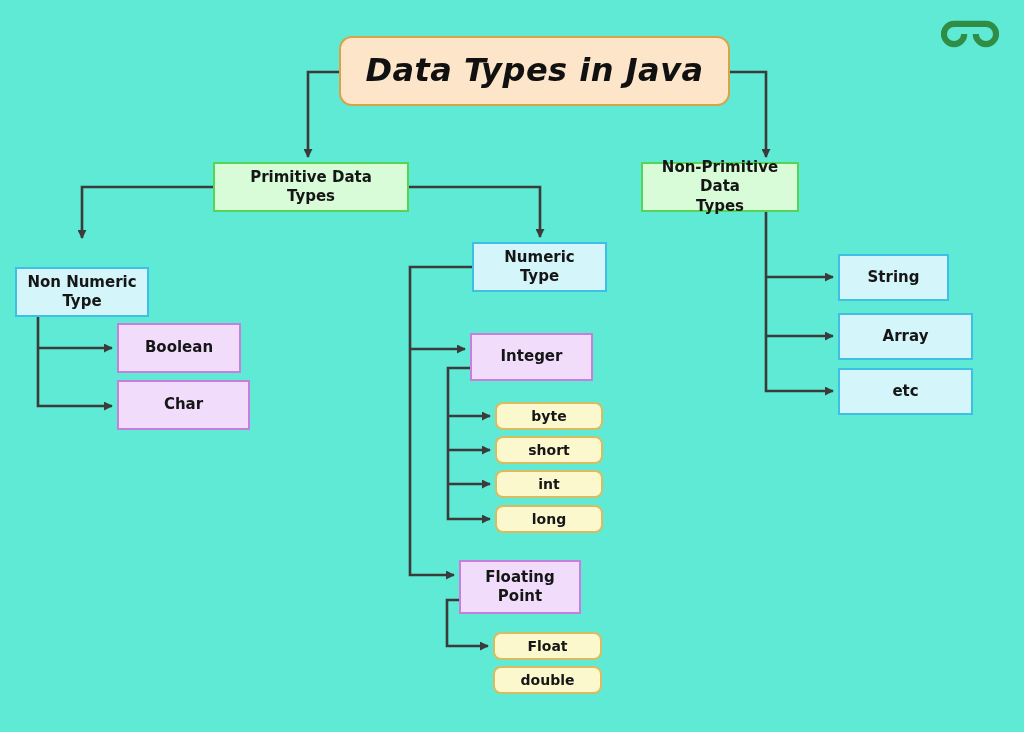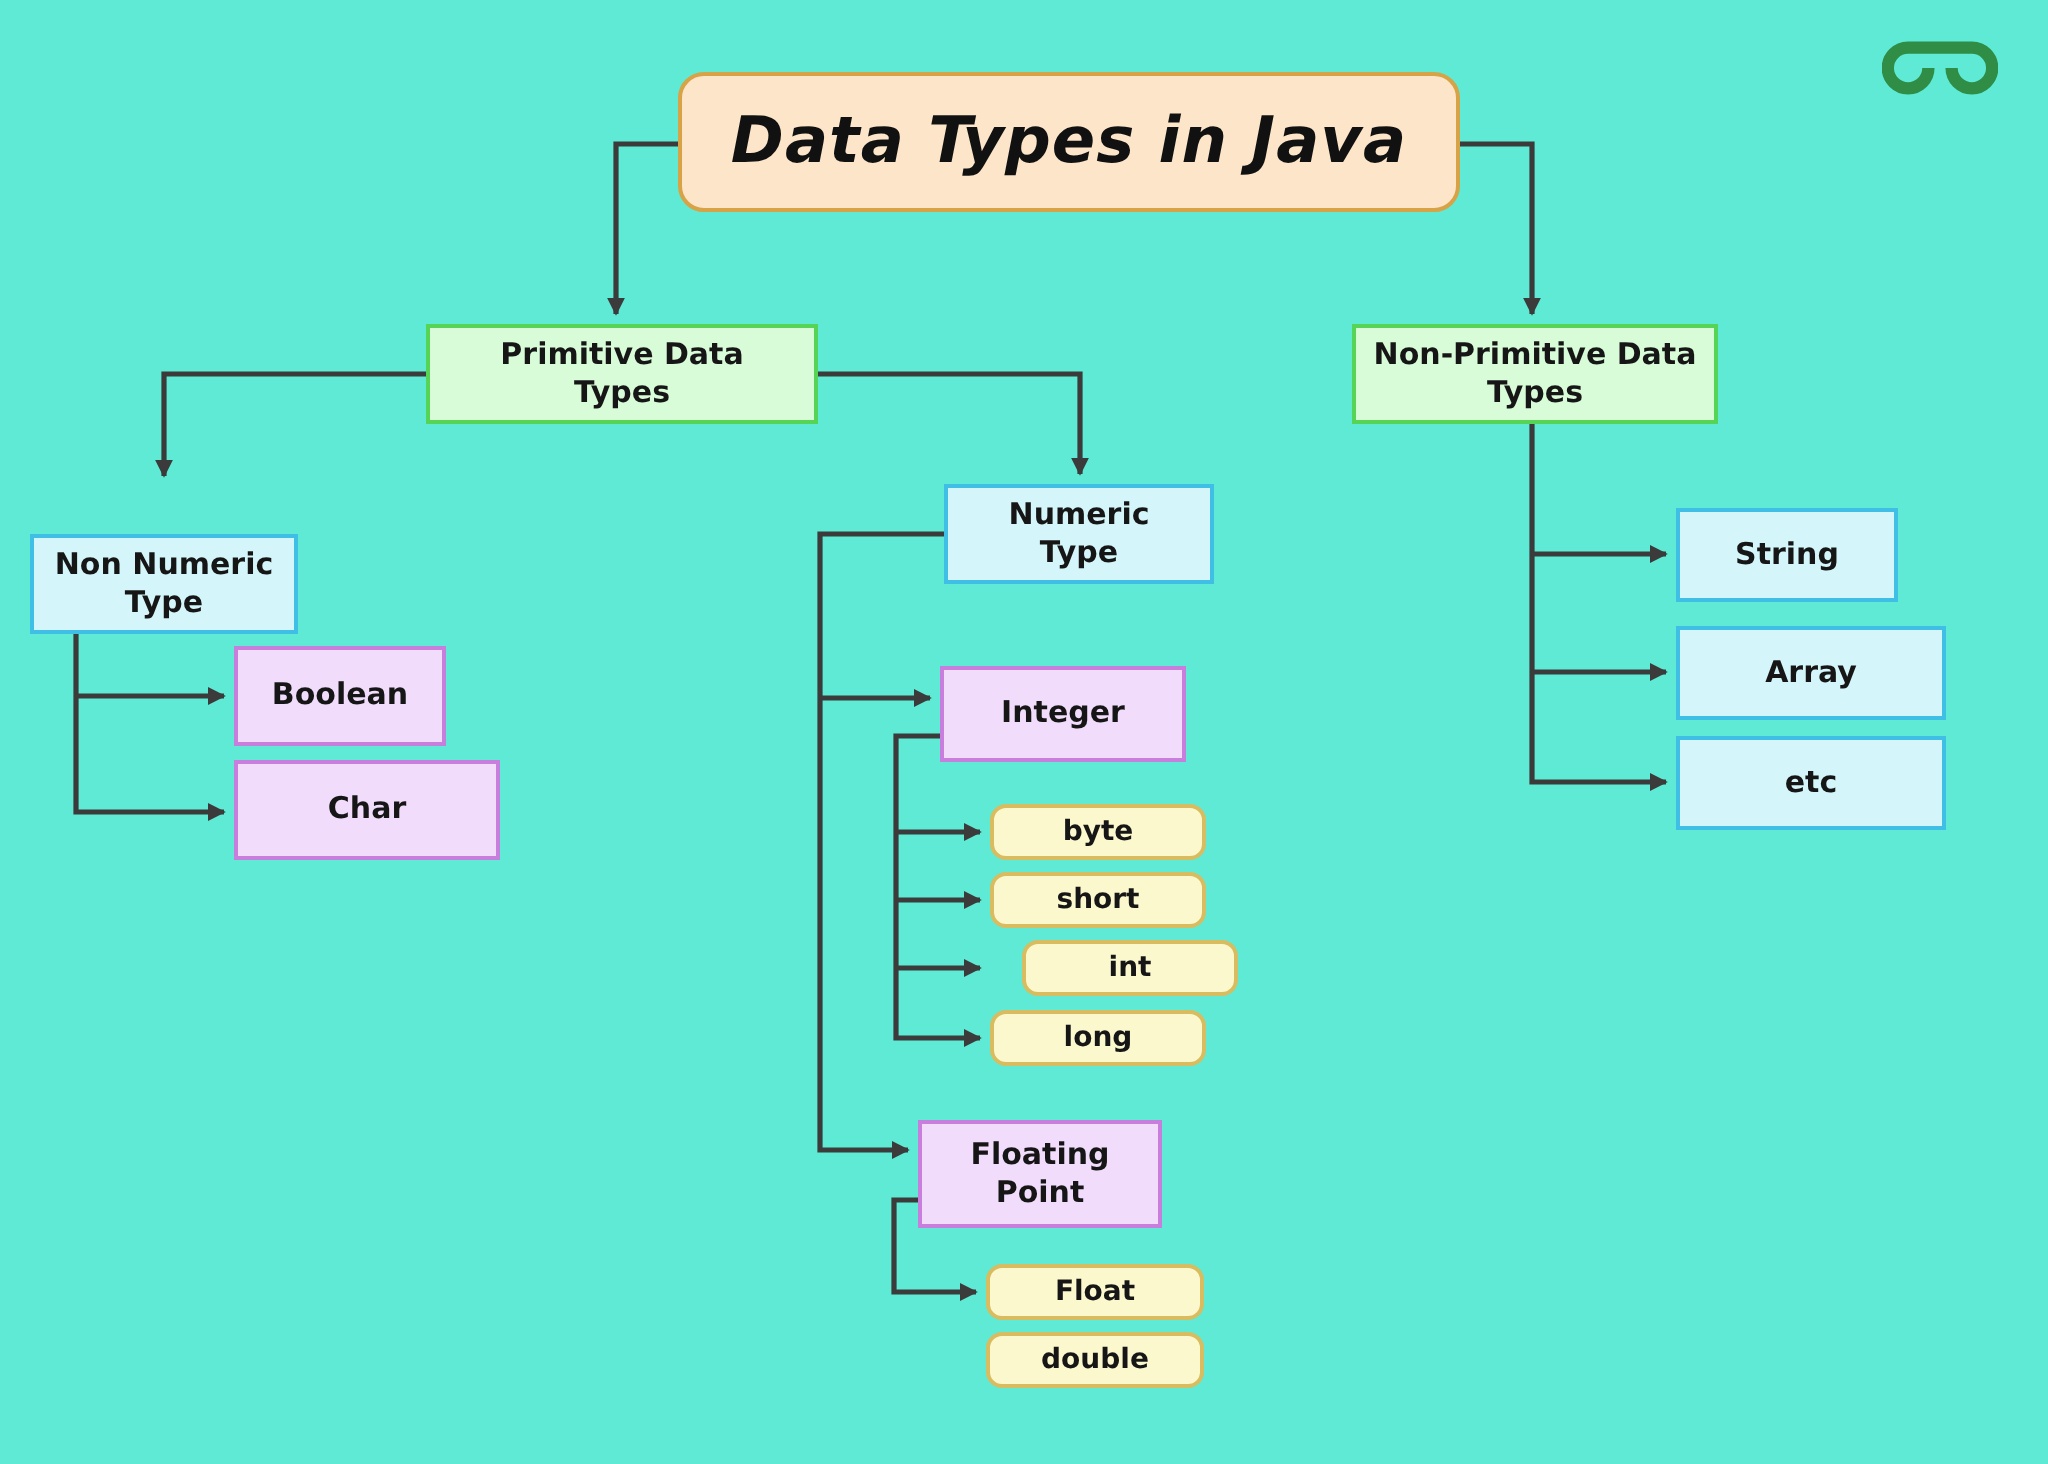--- a/index.html
+++ b/index.html
@@ -22,29 +22,29 @@
     font-size:32px; font-style:italic; letter-spacing:.5px; color:#111;
   }
   .green  { background:#d8fbd8; border-color:#55d455; }
   .cyan   { background:#d4f6fb; border-color:#3fbfe6; }
   .purple { background:#f2dcfb; border-color:#c77edc; }
   .yellow { background:#fbf8cd; border-color:#d9bc5f; }
 
   
   .n-title          { left:339px; top:36px;  width:391px; height:70px; }
   .n-primitive      { left:213px; top:162px; width:196px; height:50px; }
-  .n-non-primitive  { left:676px; top:162px; width:183px; height:50px; }
+  .n-non-primitive  { left:641px; top:162px; width:158px; height:50px; }
   .n-non-numeric    { left:15px;  top:243px; width:134px; height:50px;margin-top:24px; }
   .n-numeric        { left:472px; top:242px; width:135px; height:50px; }
-  .n-boolean        { left:117px; top:323px; width:106px; height:50px; }
+  .n-boolean        { left:117px; top:323px; width:124px; height:50px; }
   .n-char           { left:117px; top:380px; width:133px; height:50px; }
   .n-integer        { left:470px; top:333px; width:123px; height:48px; }
   .n-byte           { left:495px; top:402px; width:108px; height:28px; }
   .n-short          { left:495px; top:436px; width:108px; height:28px; }
-  .n-int            { left:495px; top:470px; width:108px; height:28px;margin-left:16px; }
+  .n-int            { left:495px; top:470px; width:108px; height:28px; }
   .n-long           { left:495px; top:505px; width:108px; height:28px; }
   .n-floating-point { left:459px; top:560px; width:122px; height:54px; }
   .n-float          { left:493px; top:632px; width:109px; height:28px; }
   .n-double         { left:493px; top:666px; width:109px; height:28px; }
   .n-string         { left:838px; top:254px; width:111px; height:47px; }
   .n-array          { left:838px; top:313px; width:135px; height:47px; }
   .n-etc            { left:838px; top:368px; width:135px; height:47px; }
 
   #logo { position:absolute; left:941px; top:17px; width:58px; height:34px; z-index:2; }
 </style>

